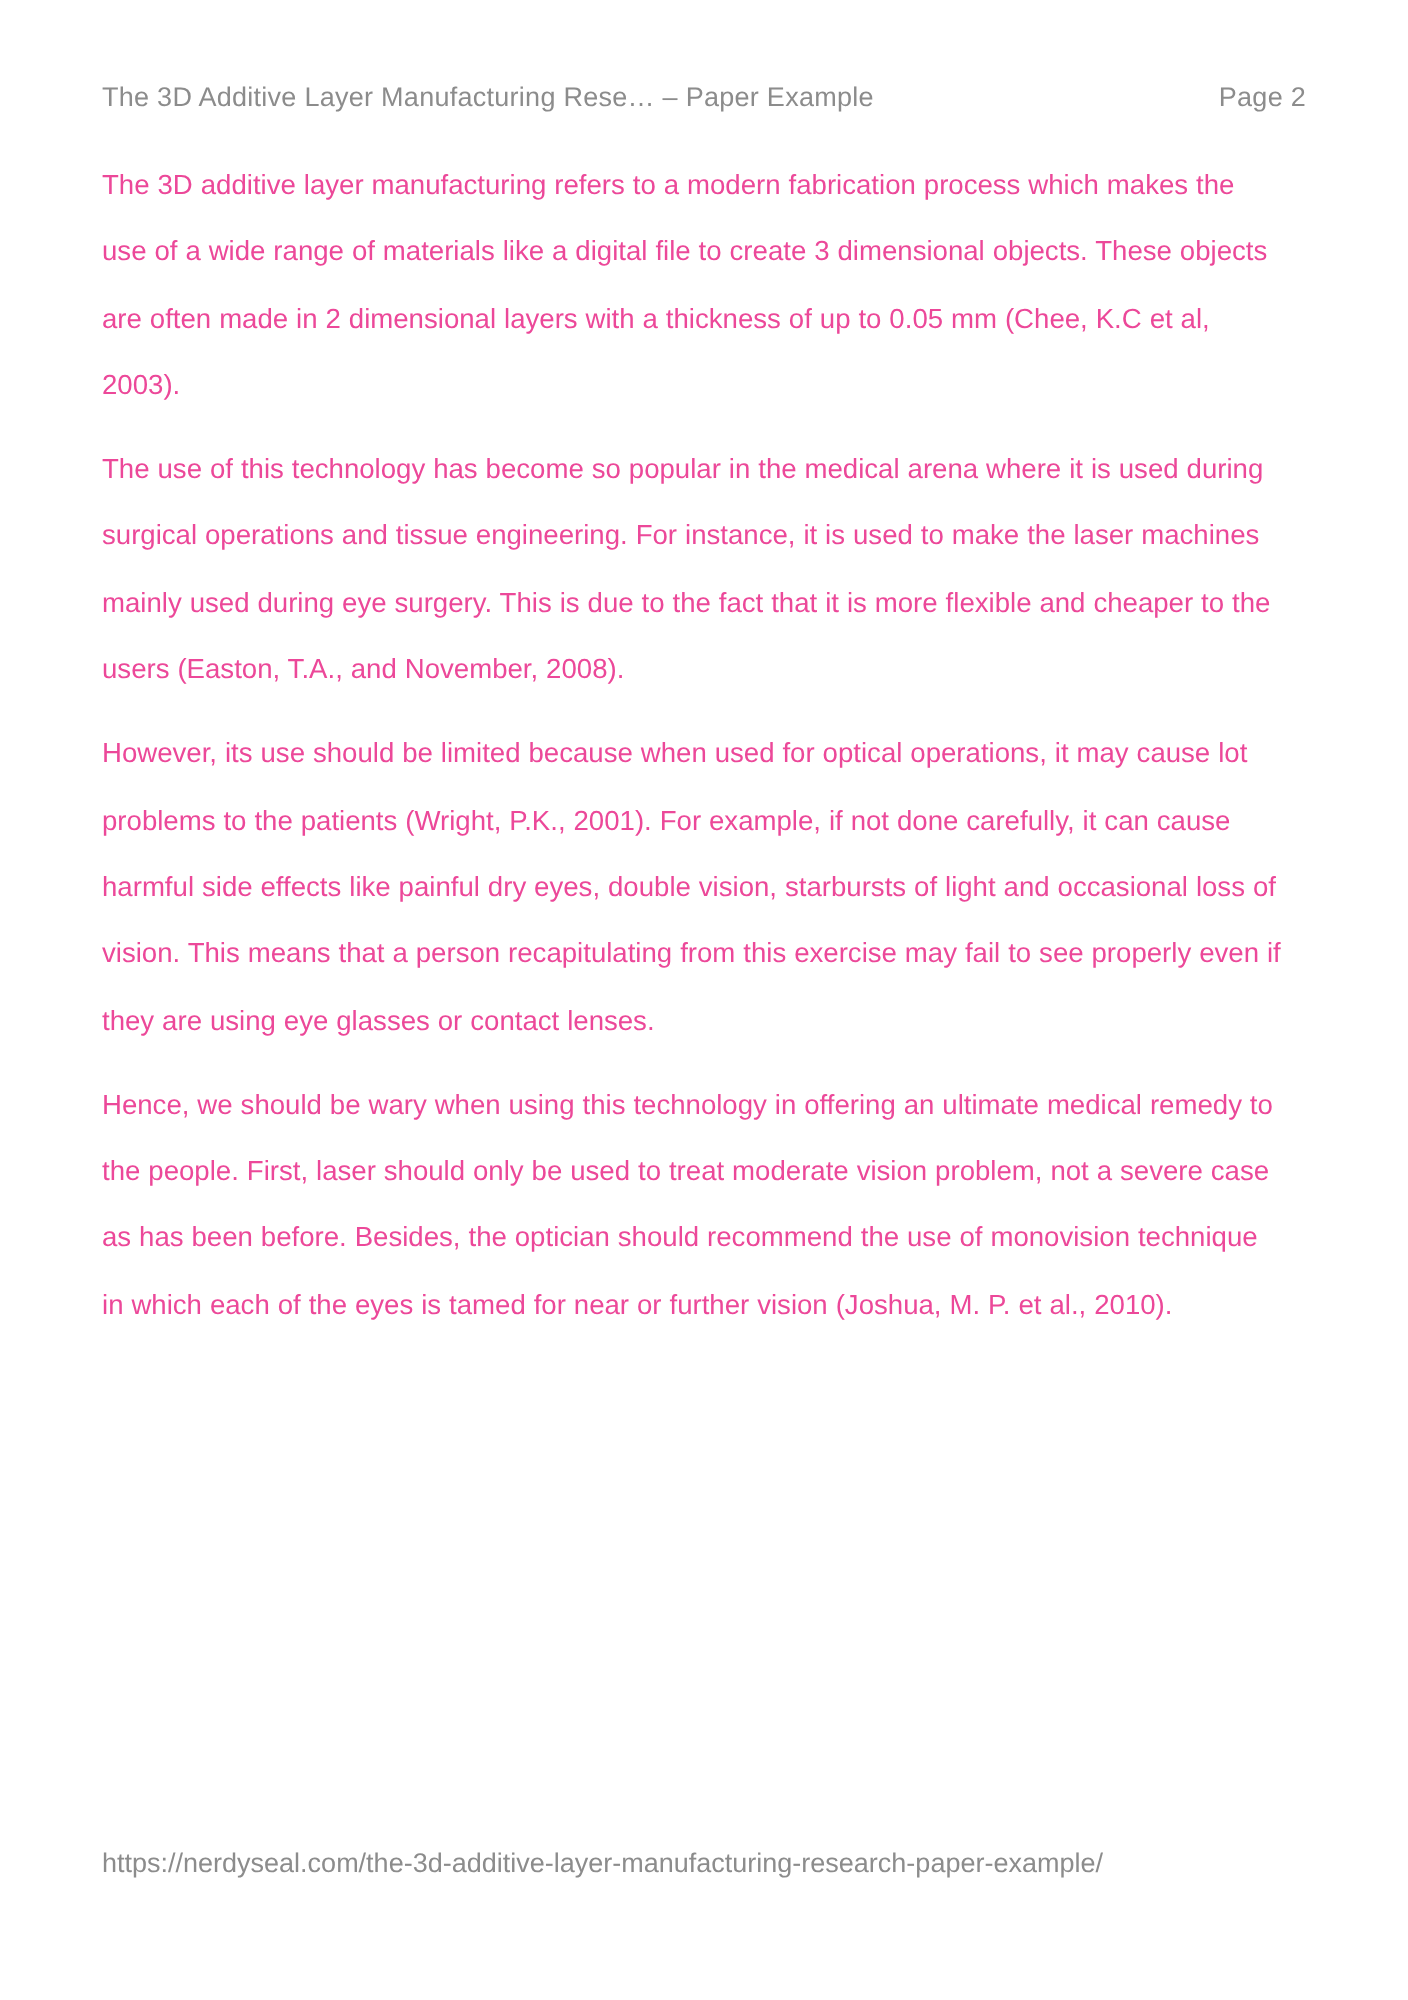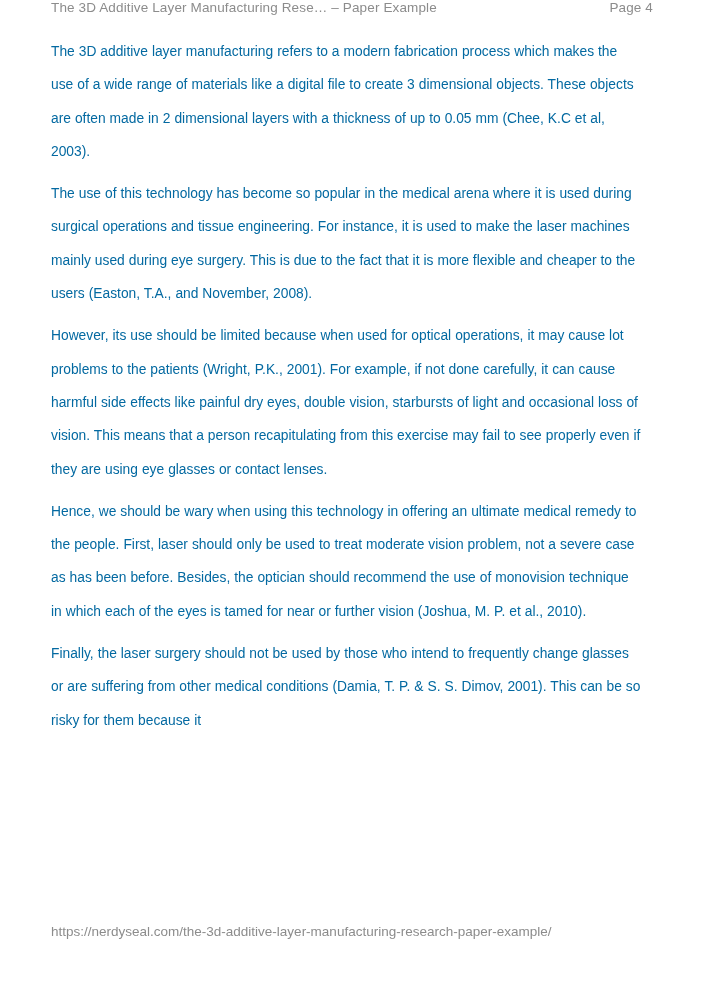--- a/index.html
+++ b/index.html
@@ -24,41 +24,42 @@
     padding: 0 51px;
   }
 
   
   .page-header {
     display: flex;
     align-items: baseline;
     justify-content: space-between;
     font-size: 13.5px;
     color: #8c8c8c;
+    padding-top: 41px;
     letter-spacing: 0.01em;
     white-space: nowrap;
   }
   .page-header .doc-title {
     overflow: hidden;
     text-overflow: ellipsis;
   }
   .page-header .page-number {
     padding-left: 18px;
     flex: none;
   }
 
   
   .doc-body {
     margin-top: 20px;
   }
   .doc-body p {
     margin: 0 12px 9px 0;
     font-size: 13.8px;
     line-height: 33.3px;
-    color: #0369a1;
+    color: #ec4899;
     text-align: left;
     word-spacing: 0.01em;
   }
 
   
   .page-footer {
     position: absolute;
     left: 51px;
     right: 66px;
     top: 922px;
@@ -68,26 +69,25 @@
     word-break: break-word;
   }
 </style>
 </head>
 <body>
 
 <div class="page">
 
   <div class="page-header">
     <span class="doc-title">The 3D Additive Layer Manufacturing Rese… – Paper Example</span>
-    <span class="page-number">Page 4</span>
+    <span class="page-number">Page 2</span>
   </div>
 
   <div class="doc-body">
     <p>The 3D additive layer manufacturing refers to a modern fabrication process which makes the use of a wide range of materials like a digital file to create 3 dimensional objects. These objects are often made in 2 dimensional layers with a thickness of up to 0.05 mm (Chee, K.C et al, 2003).</p>
     <p>The use of this technology has become so popular in the medical arena where it is used during surgical operations and tissue engineering. For instance, it is used to make the laser machines mainly used during eye surgery. This is due to the fact that it is more flexible and cheaper to the users (Easton, T.A., and November, 2008).</p>
     <p>However, its use should be limited because when used for optical operations, it may cause lot problems to the patients (Wright, P.K., 2001). For example, if not done carefully, it can cause harmful side effects like painful dry eyes, double vision, starbursts of light and occasional loss of vision. This means that a person recapitulating from this exercise may fail to see properly even if they are using eye glasses or contact lenses.</p>
     <p>Hence, we should be wary when using this technology in offering an ultimate medical remedy to the people. First, laser should only be used to treat moderate vision problem, not a severe case as has been before. Besides, the optician should recommend the use of monovision technique in which each of the eyes is tamed for near or further vision (Joshua, M. P. et al., 2010).</p>
-    <p>Finally, the laser surgery should not be used by those who intend to frequently change glasses or are suffering from other medical conditions (Damia, T. P. &amp; S. S. Dimov, 2001). This can be so risky for them because it</p>
   </div>
 
   <div class="page-footer">https://nerdyseal.com/the-3d-additive-layer-manufacturing-research-paper-example/</div>
 
 </div>
 
 </body></html>

